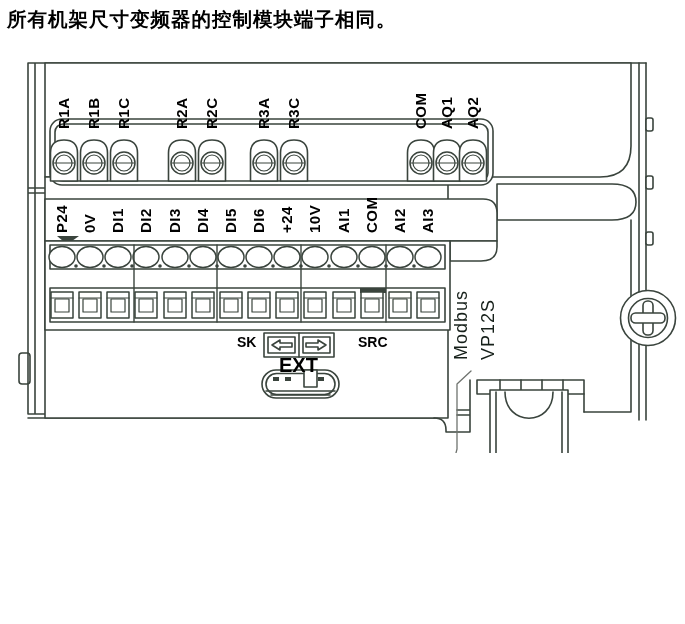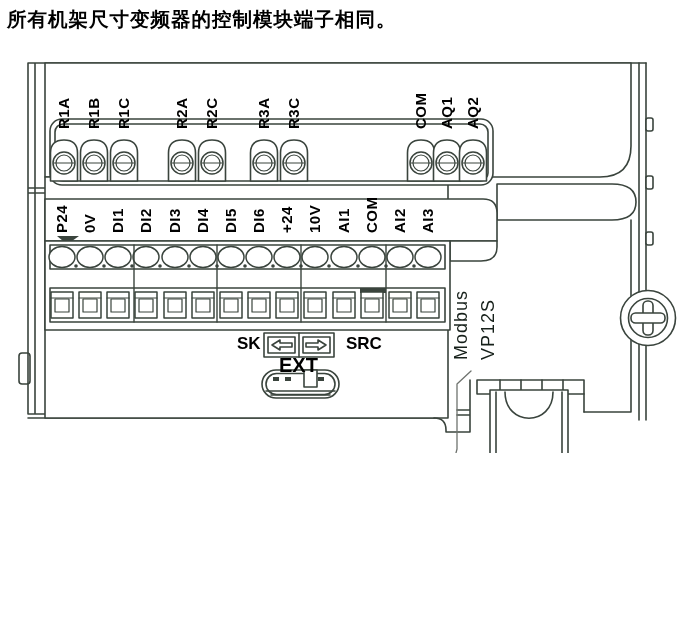--- a/index.html
+++ b/index.html
@@ -6,21 +6,21 @@
   #stage{position:relative;width:685px;height:453px;background:#fff;overflow:hidden;
          font-family:"Liberation Sans",sans-serif;}
   #art{position:absolute;left:0;top:0;}
   .caption{position:absolute;left:7px;top:6px;font-size:19.5px;font-weight:600;color:#000;
            letter-spacing:1px;white-space:nowrap;}
   .vlabel{position:absolute;transform-origin:0 0;transform:rotate(-90deg);
           font-weight:bold;font-size:15px;line-height:17px;letter-spacing:.5px;color:#000;
           white-space:nowrap;}
   .vtext{position:absolute;transform-origin:0 0;transform:rotate(-90deg);
          font-size:18px;line-height:20px;letter-spacing:1px;color:#16201a;white-space:nowrap;}
-  .hlabel{position:absolute;font-weight:bold;font-size:17px;color:#000;white-space:nowrap;}
+  .hlabel{position:absolute;font-weight:bold;font-size:14px;color:#000;white-space:nowrap;}
   .hlabel.small{font-size:20px;}
   .callout-num{position:absolute;left:426px;top:499px;width:17px;text-align:center;
                font-size:19px;line-height:20px;}
 </style>
 </head>
 <body>
 
 <div id="stage">
 
   <div class="caption">所有机架尺寸变频器的控制模块端子相同。</div>
@@ -226,21 +226,21 @@
         <rect x="644.3" y="314.3" width="7.4" height="7.4" fill="#fff" stroke="none"></rect>
       </g>
 
       <path d="M471,371 L457,384 L457,449 L446,492" stroke="#6f736f" stroke-width="1.3"></path>
       <circle cx="434" cy="509" r="15.5" stroke="#27a347" stroke-width="2.2" fill="#fff"></circle>
     </g>
   </svg>
 
   <div>
     <span class="hlabel" style="left:237px;top:334px;">SK</span>
-    <span class="hlabel" style="left:346px;top:334px;">SRC</span>
+    <span class="hlabel" style="left:358px;top:334px;">SRC</span>
     <span class="hlabel small" style="left:279px;top:354px;">EXT</span>
     <span class="vtext" style="left:451px;top:360px;">Modbus</span>
     <span class="vtext" style="left:478px;top:360px;">VP12S</span>
     <span class="callout-num" style="color:#27a347;">1</span>
   <span class="vlabel" style="left: 55px; top: 129px;">R1A</span>
       <span class="vlabel" style="left: 85px; top: 129px;">R1B</span>
       <span class="vlabel" style="left: 115px; top: 129px;">R1C</span>
       <span class="vlabel" style="left: 173px; top: 129px;">R2A</span>
       <span class="vlabel" style="left: 203px; top: 129px;">R2C</span>
       <span class="vlabel" style="left: 255px; top: 129px;">R3A</span>

